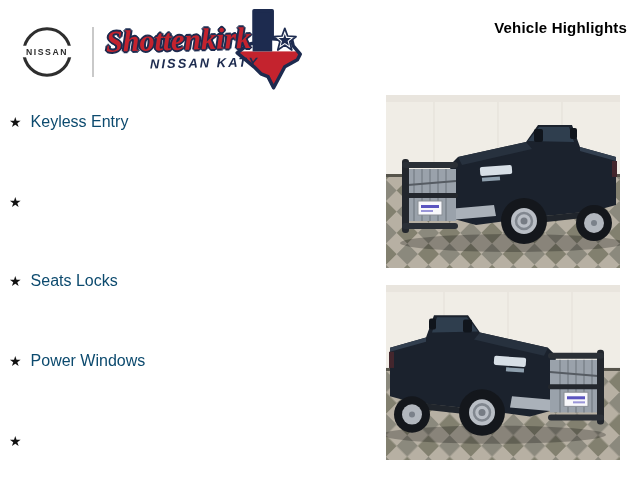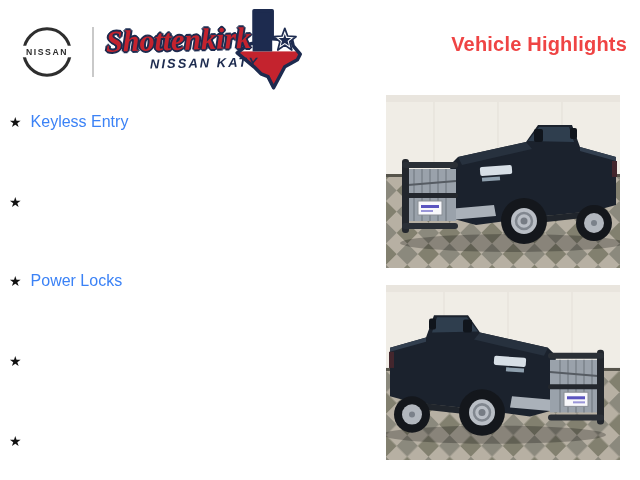--- a/index.html
+++ b/index.html
@@ -20,27 +20,27 @@
     text-shadow:-2px 0 #1d2b4f,2px 0 #1d2b4f,0 -2px #1d2b4f,0 2px #1d2b4f,
                 -1px -1px #1d2b4f,1px -1px #1d2b4f,-1px 1px #1d2b4f,1px 1px #1d2b4f;
     transform:rotate(-1.5deg);
   }
   .dealer-sub{
     position:relative;z-index:1;display:block;margin:1px 0 0 44px;
     font-weight:bold;font-style:italic;font-size:13px;letter-spacing:2px;
     color:#1d2b4f;transform:rotate(-1deg);
   }
   .page-title{
-    position:absolute;top:33px;right:13px;
-    font-size:20px;font-weight:bold;color:#ef4444;letter-spacing:0.2px;
+    position:absolute;top:19px;right:13px;
+    font-size:15px;font-weight:bold;color:#000000;letter-spacing:0.2px;
   }
   
   .feature{position:absolute;left:9px;display:flex;align-items:center;height:22px;}
   .feature .star{font-size:14px;color:#121212;margin-right:9px;line-height:22px;}
-  .feature .label{font-size:16px;color:#3b82f6;line-height:22px;}
+  .feature .label{font-size:16px;color:#0c4a6e;line-height:22px;}
   .f0{top:111px}.f1{top:191px}.f2{top:270px}.f3{top:350px}.f4{top:430px}
   
   .photo{position:absolute;left:386px;width:234px;overflow:hidden;}
   .photo-1{top:95px;height:173px;}
   .photo-2{top:285px;height:175px;}
   .photo svg{display:block;width:100%;height:100%;}
 </style>
 </head>
 <body>
 
@@ -78,24 +78,25 @@
 
   <div class="feature f0">
     <span class="star">★</span>
     <span class="label">Keyless Entry</span>
   </div>
   <div class="feature f1">
     <span class="star">★</span>
   </div>
   <div class="feature f2">
     <span class="star">★</span>
-    <span class="label">Power Locks</span>
+    <span class="label">Seats Locks</span>
   </div>
   <div class="feature f3">
     <span class="star">★</span>
+    <span class="label">Power Windows</span>
   </div>
   <div class="feature f4">
     <span class="star">★</span>
   </div>
 
   <div class="photo photo-1">
     <svg viewBox="0 0 234 173" preserveAspectRatio="none">
       <defs>
         <pattern id="floorA" width="30" height="30" patternUnits="userSpaceOnUse" patternTransform="rotate(45 0 0)">
           <rect width="30" height="30" fill="#b7b0a3"></rect>

